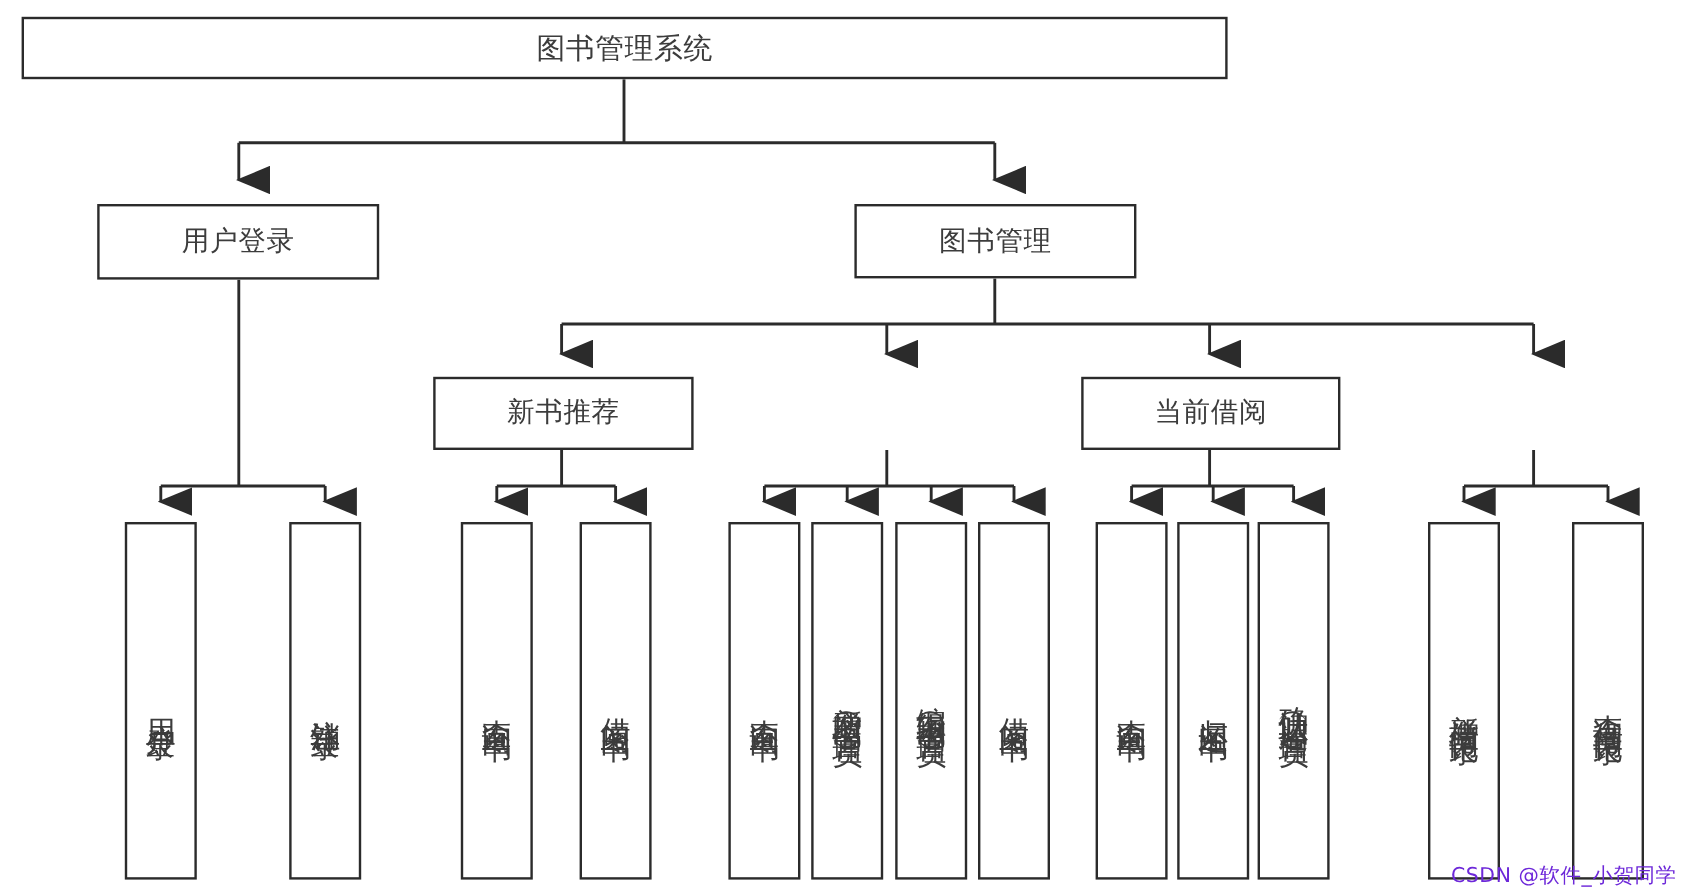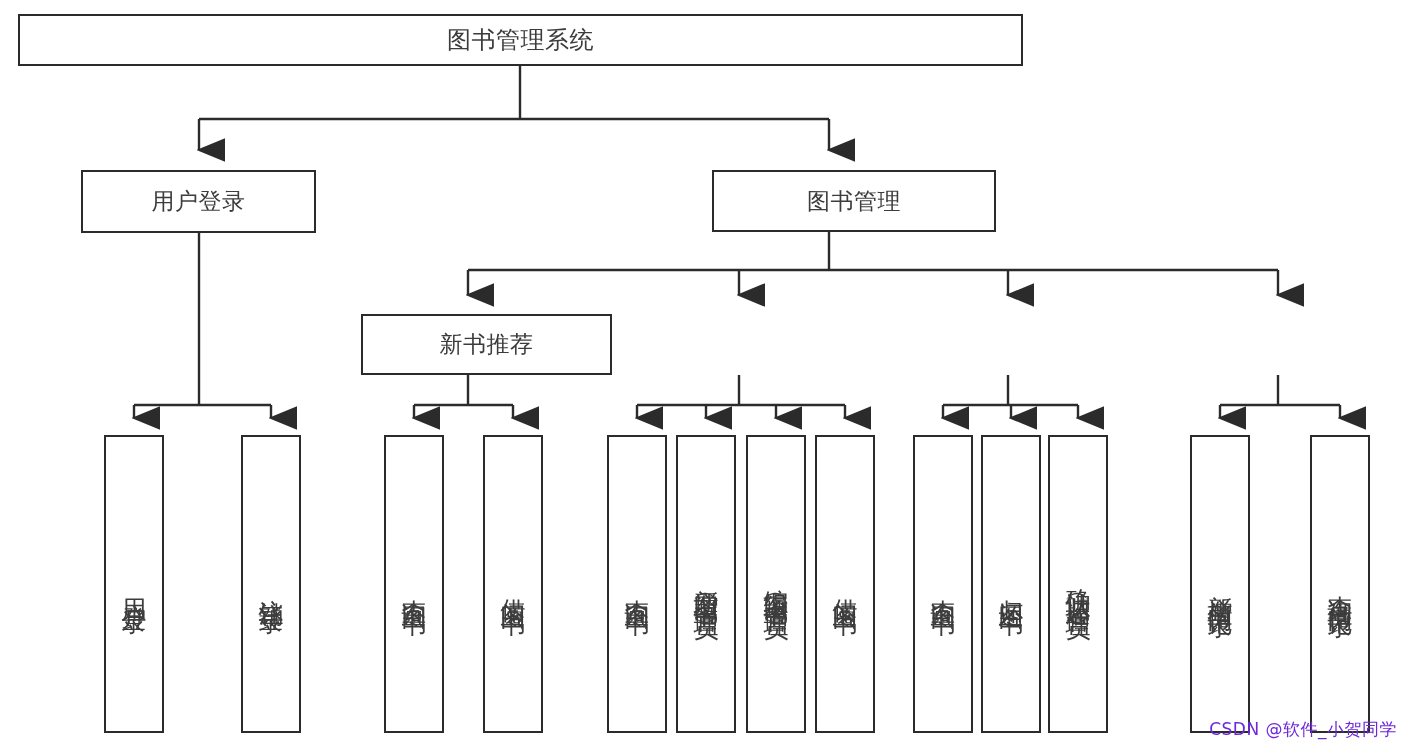--- a/index.html
+++ b/index.html
@@ -123,26 +123,29 @@
     </g>
   </svg>
 
   <div class="node horiz root" style="left:18px; top:14px; width:1005px; height:52px;">
     <span class="label">图书管理系统</span>
   </div>
 
   <div class="node horiz" style="left:81px; top:170px; width:235px; height:63px;">
     <span class="label">用户登录</span>
   </div>
-  <div class="node horiz" style="left:712px; top:170px; width:284px; height:62px;">
+  <div class="node horiz" style="left:712px; top:170px; width:235px; height:62px;">
     <span class="label">图书管理</span>
   </div>
 
-  <div class="node horiz" style="left:361px; top:314px; width:251px; height:61px;">
+  <div class="node horiz" style="left:361px; top:314px; width:217px; height:61px;">
     <span class="label">新书推荐</span>
+  </div>
+  <div class="node horiz" style="left:901px; top:314px; width:216px; height:61px;">
+    <span class="label">当前借阅</span>
   </div>
 
   <div class="node vert" style="left:104px; top:435px; width:60px; height:298px;">
     <span class="label">用户登录</span>
   </div>
   <div class="node vert" style="left:241px; top:435px; width:60px; height:298px;">
     <span class="label">注销登录</span>
   </div>
 
   <div class="node vert" style="left:384px; top:435px; width:60px; height:298px;">

